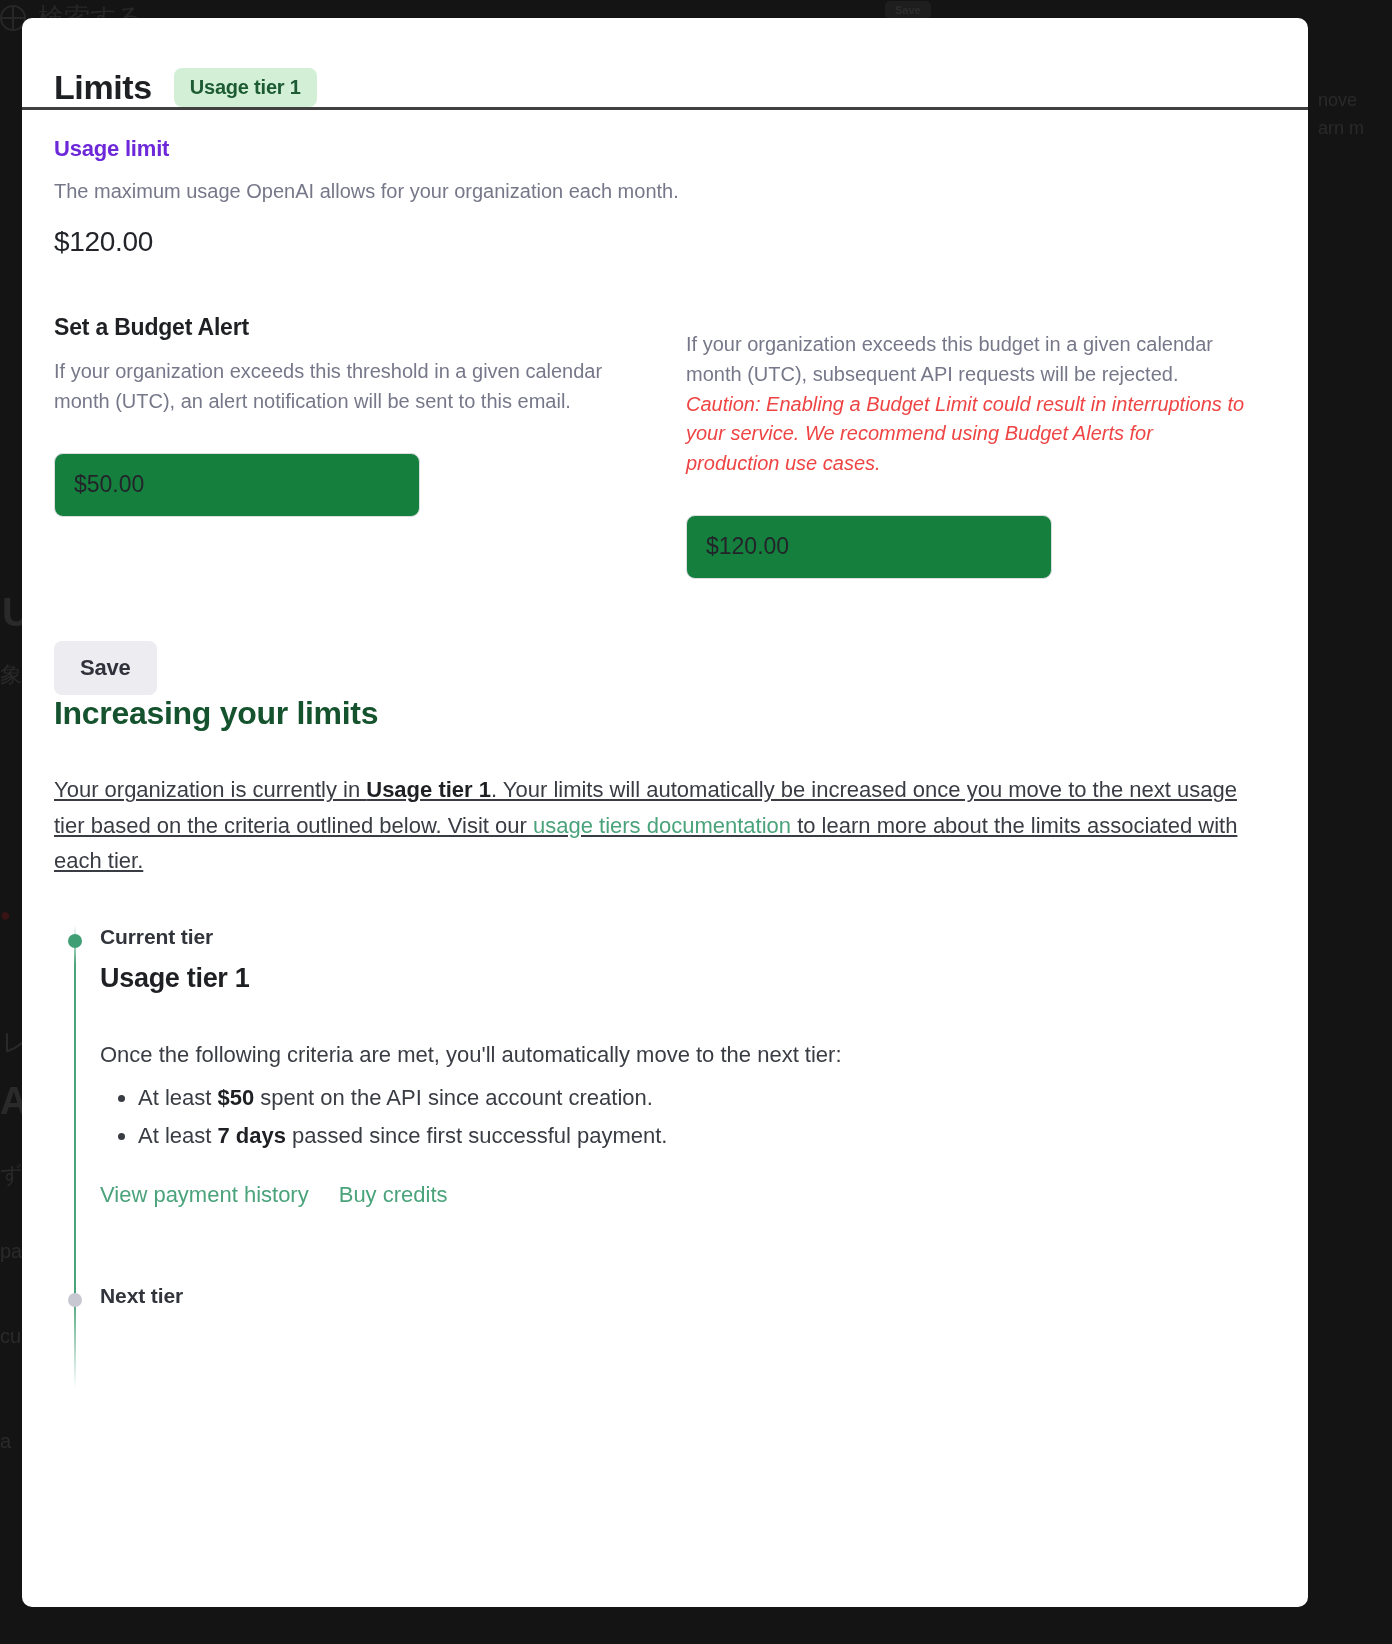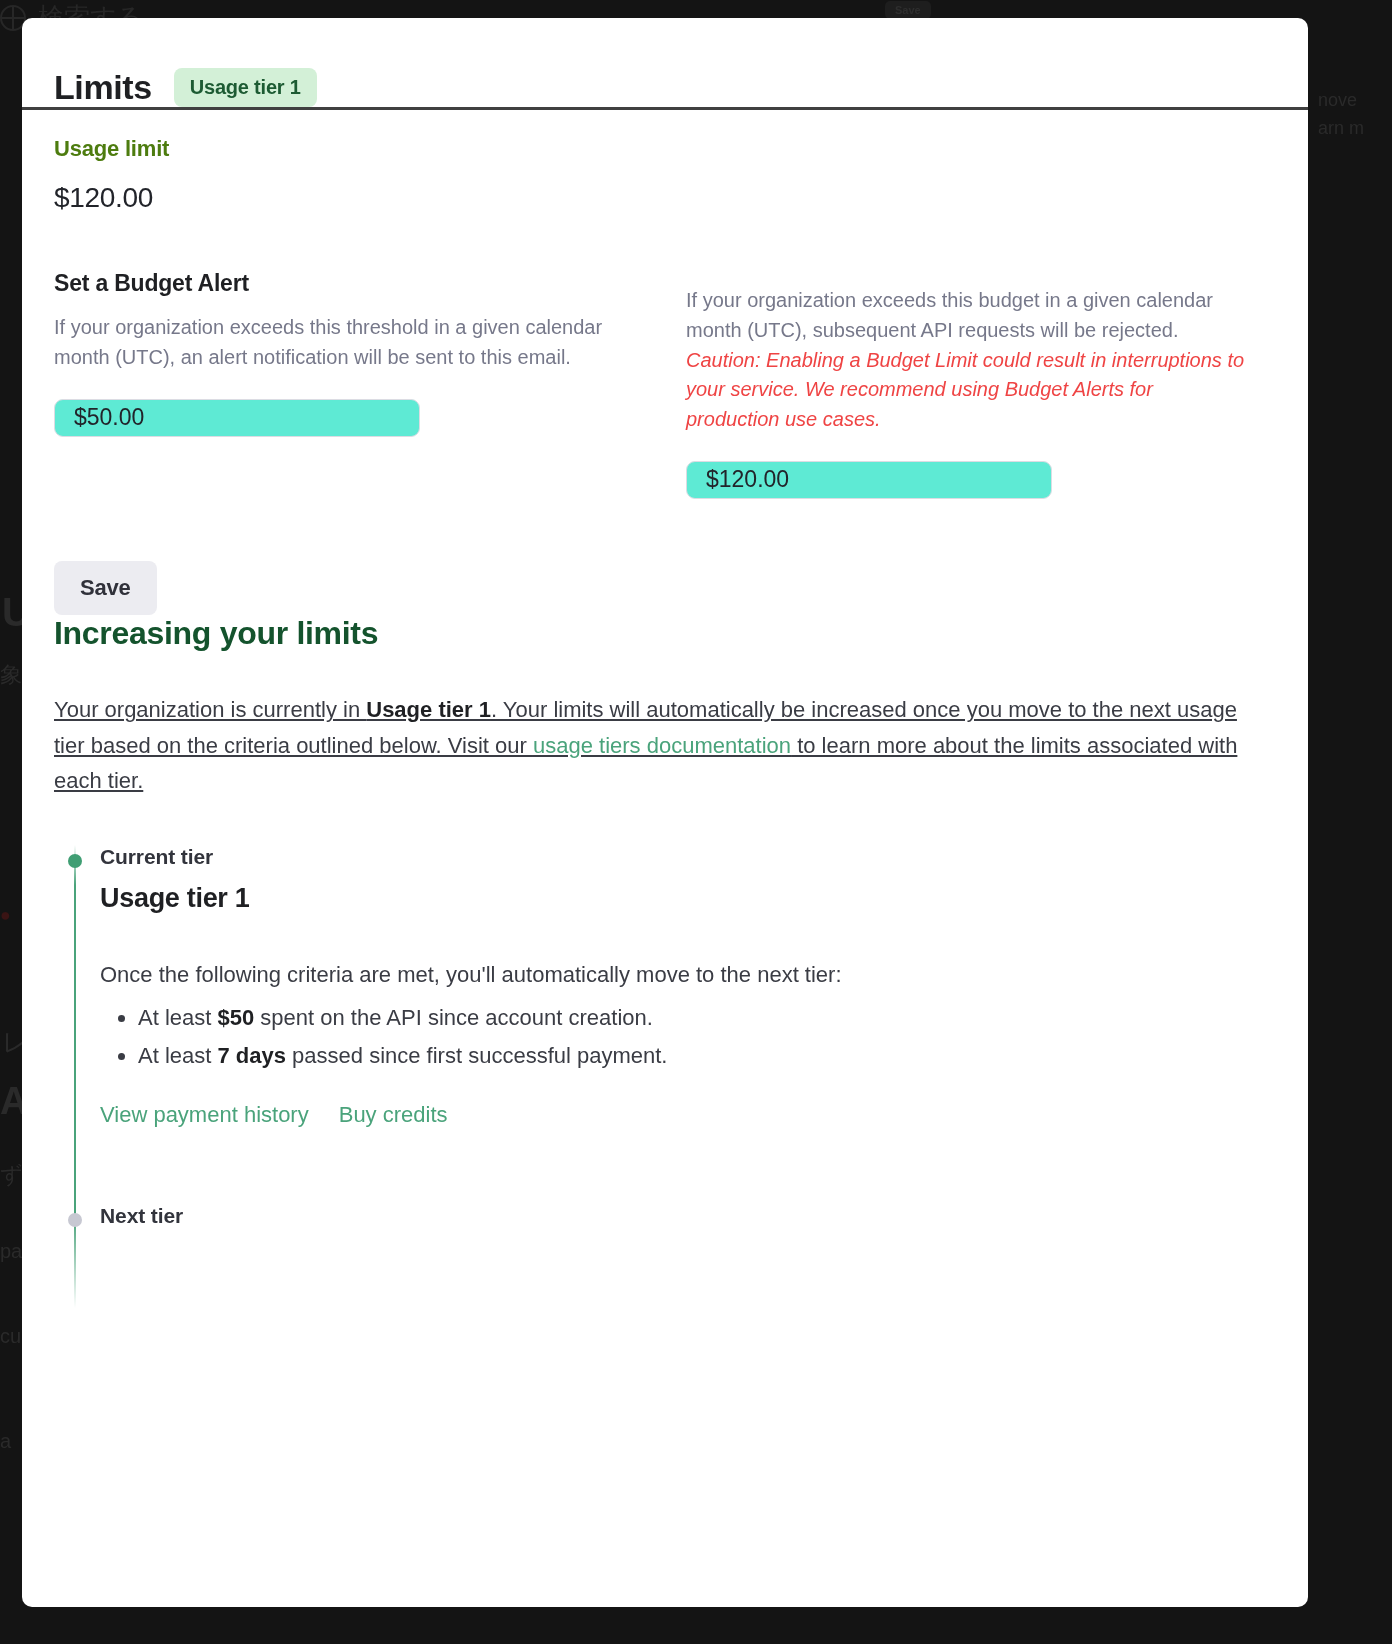--- a/index.html
+++ b/index.html
@@ -102,21 +102,21 @@
     letter-spacing: -0.2px;
   }
 
   .modal-body {
     padding: 26px 32px 0 32px;
   }
 
   .section-title {
     font-size: 22px;
     font-weight: 700;
-    color: #4d7c0f;
+    color: #6d28d9;
     letter-spacing: -0.2px;
   }
   .section-desc {
     font-size: 20px;
     color: #76788a;
     margin-top: 14px;
     line-height: 1.5;
   }
   .usage-amount {
     font-size: 28px;
@@ -147,30 +147,30 @@
   }
   .caution {
     color: #ef4444;
     font-size: 20px;
     line-height: 1.49;
     max-width: 560px;
     font-style: italic;
   }
 
   .money-input {
-    margin-top: 26px;
+    margin-top: 36px;
     width: 366px;
-    height: 38px;
+    height: 64px;
     border: 1px solid #dcdce3;
     border-radius: 9px;
     font-size: 23px;
     color: #22242a;
     padding: 0 19px;
     font-family: "Liberation Sans", sans-serif;
-    background: #5eead4;
+    background: #15803d;
     outline: none;
   }
   .money-input.right { width: 366px; }
 
   .save-row { margin-top: 62px; }
   .save-btn {
     background: #ececf1;
     border: none;
     border-radius: 8px;
     padding: 14px 26px;
@@ -293,20 +293,21 @@
 
   <div class="modal-header">
     <div class="modal-title">Limits</div>
     <div class="tier-badge">Usage tier 1</div>
   </div>
 
   <div class="modal-body">
 
     <div>
       <div class="section-title">Usage limit</div>
+      <div class="section-desc">The maximum usage OpenAI allows for your organization each month.</div>
       <div class="usage-amount">$120.00</div>
     </div>
 
     <div class="two-col">
 
       <div class="col-left">
         <div class="col-head">Set a Budget Alert</div>
         <div class="col-desc">If your organization exceeds this threshold in a given calendar month (UTC), an alert notification will be sent to this email.</div>
         <input class="money-input" type="text" value="$50.00" style="">
       </div>

